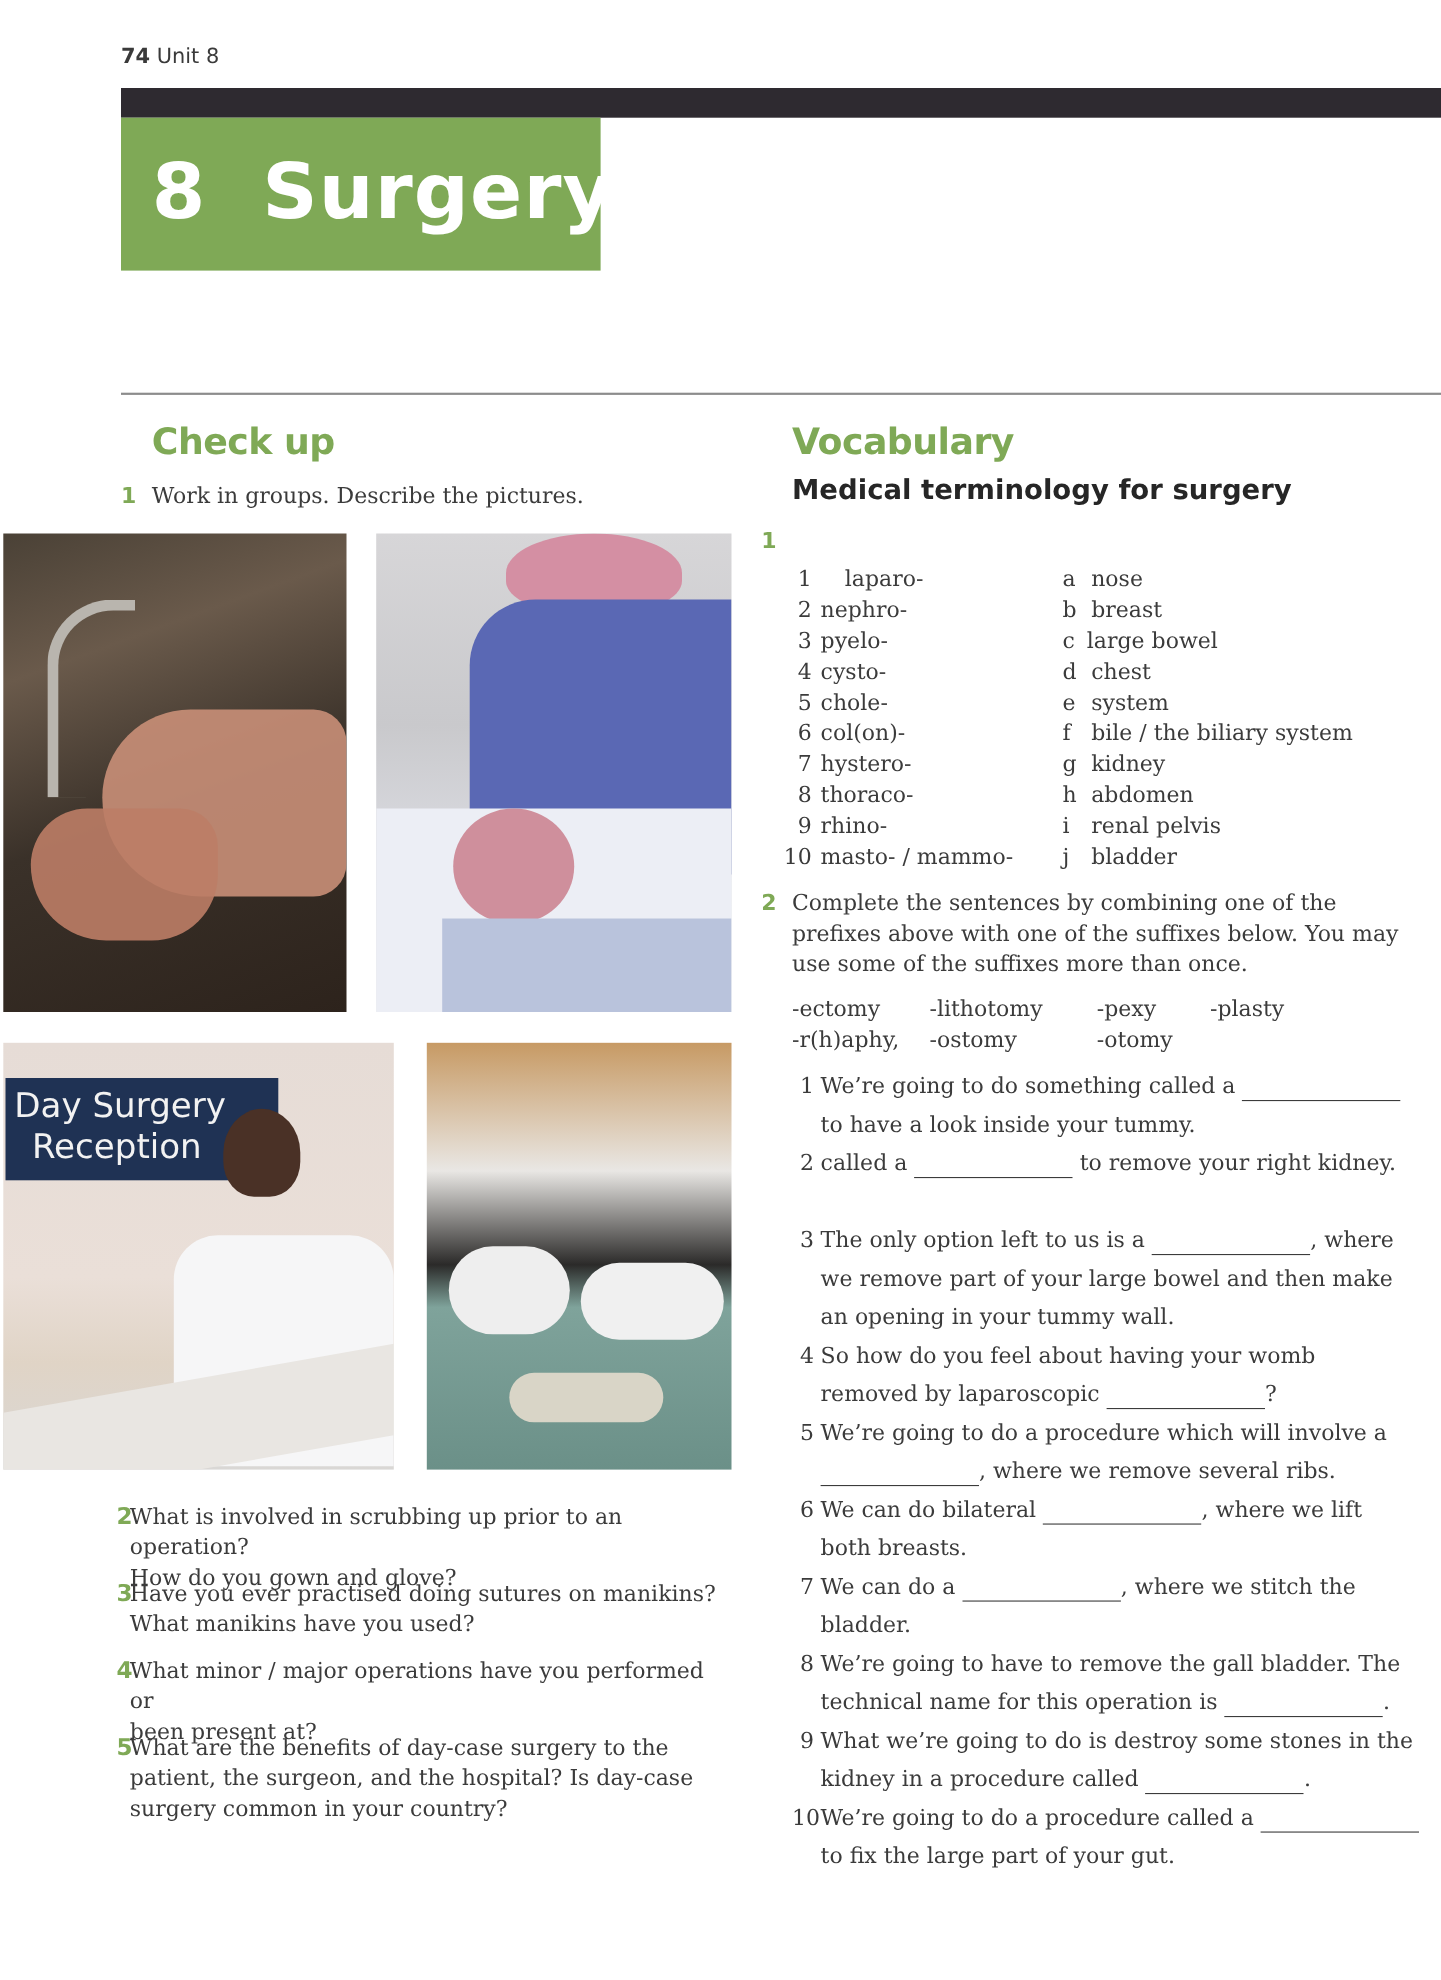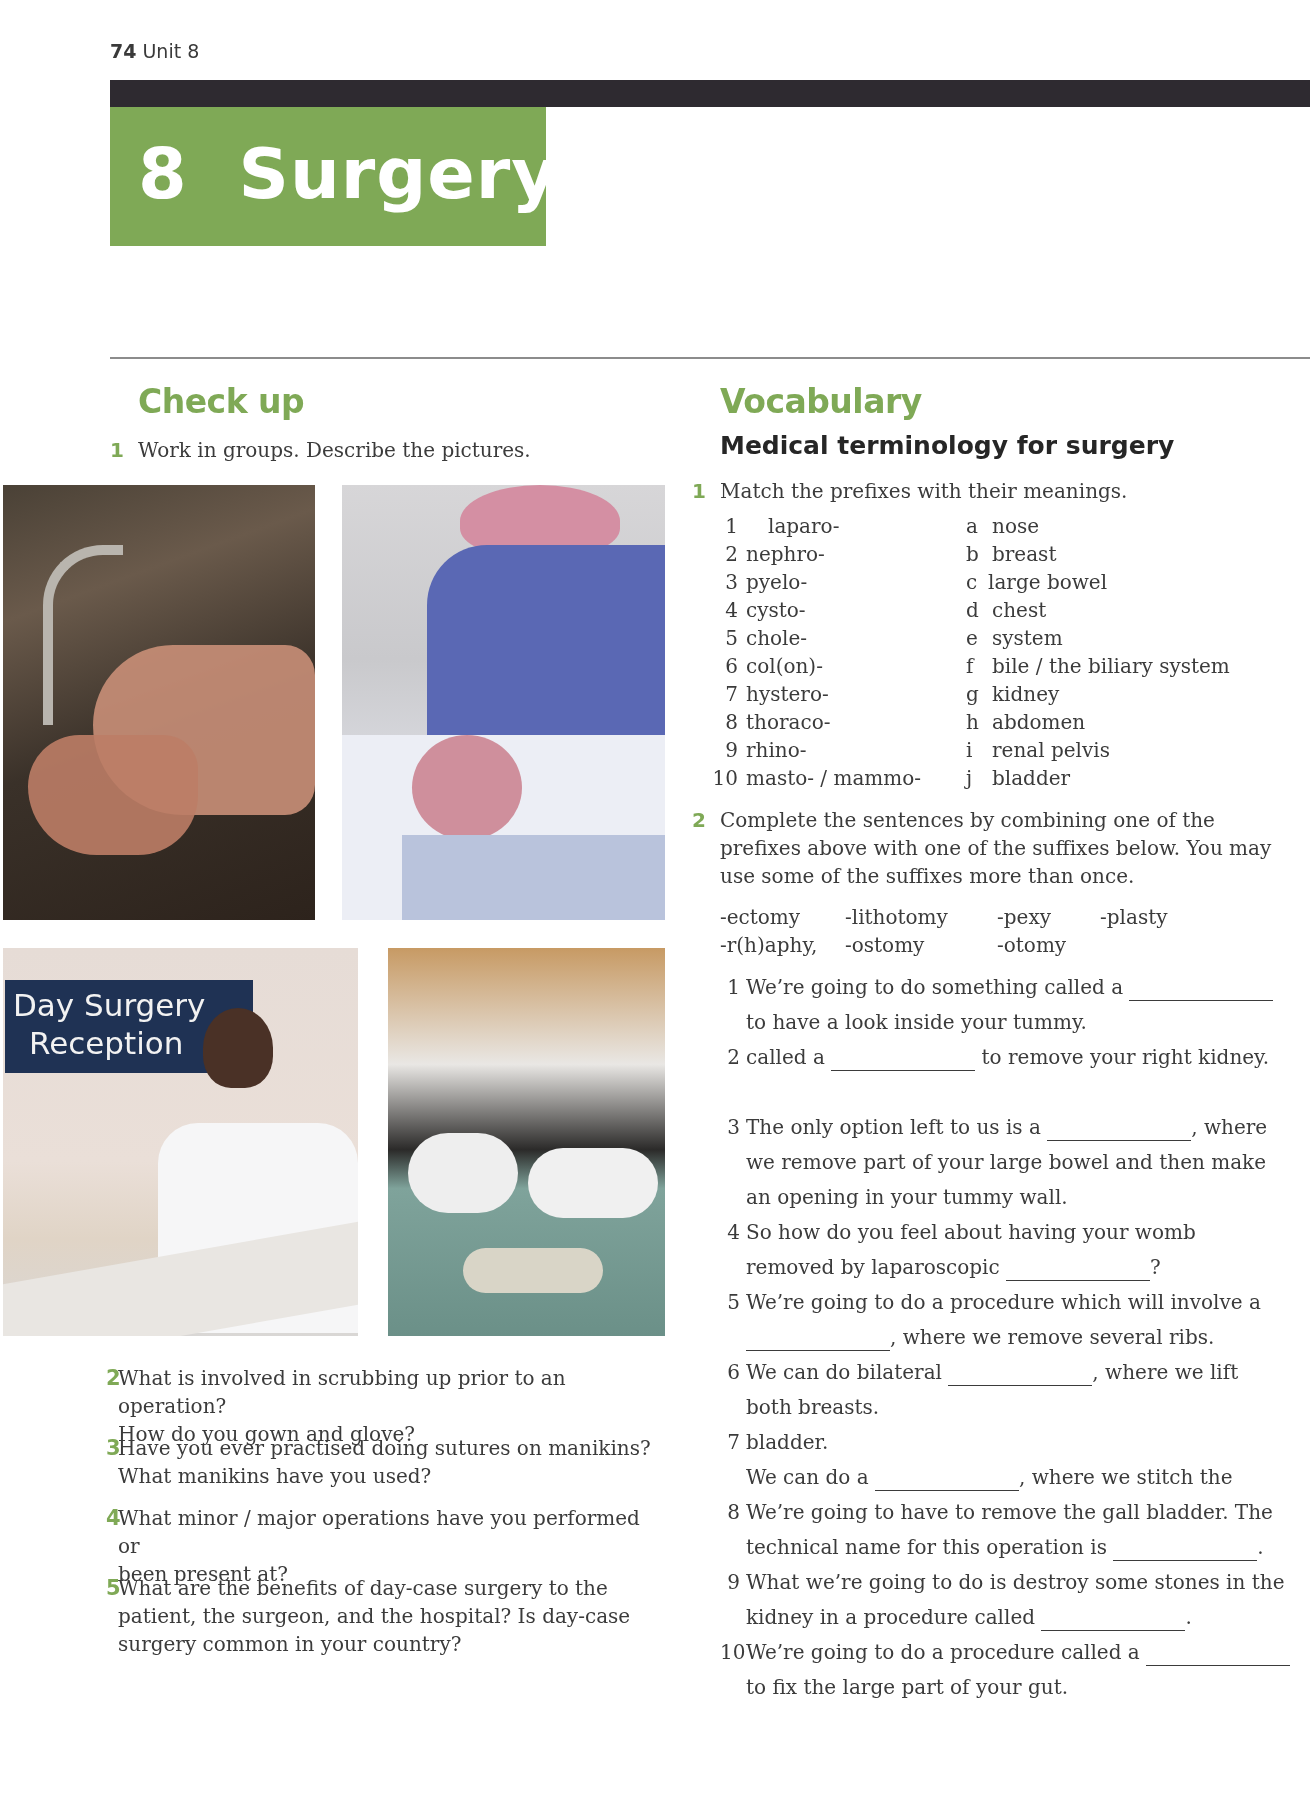--- a/index.html
+++ b/index.html
@@ -124,21 +124,20 @@
   <span class="t">What are the benefits of day-case surgery to the</span>
   <span class="t">patient, the surgeon, and the hospital? Is day-case</span>
   <span class="t">surgery common in your country?</span>
 </div>
 
 <div class="abs sec-head sans" style="left:720px; top:382px;">Vocabulary</div>
 <div class="abs sub-head sans" style="left:720px; top:431px;">Medical terminology for surgery</div>
 
 <div class="abs instr" style="left:692px; top:477px; width:600px;">
   <span class="num-green">1</span>
-  <span style="position:absolute; left:28px;">Match the prefixes with their meanings.</span>
 </div>
 
 <div class="abs" style="left:712px; top:512px; width:600px;">
   <div class="match-row" style="position:relative;">
     <span style="left:0; width:26px; text-align:right;">1</span>
     <span style="left:34px;margin-left:22px;">laparo-</span>
     <span style="left:254px;">a</span>
     <span style="left:280px;">nose</span>
   </div>
   <div class="match-row" style="position:relative;">
@@ -239,22 +238,22 @@
   <span class="t">We’re going to do a procedure which will involve a</span>
   <span class="t"><input class="blank" style="width: 140px; border-top: none; border-right: none; border-left: none; border-image: initial; border-bottom: 1.5px solid rgb(59, 59, 59); background: transparent;"><span>, where we remove several ribs.</span></span>
 </div>
 <div class="abs sent" style="top:1355px;">
   <span class="n">6</span>
   <span class="t"><span>We can do bilateral </span><input class="blank" style="width: 140px; border-top: none; border-right: none; border-left: none; border-image: initial; border-bottom: 1.5px solid rgb(59, 59, 59); background: transparent;"><span>, where we lift</span></span>
   <span class="t">both breasts.</span>
 </div>
 <div class="abs sent" style="top:1425px;">
   <span class="n">7</span>
+  <span class="t"><span>We can do a </span><input class="blank" style="width: 140px; border-top: none; border-right: none; border-left: none; border-image: initial; border-bottom: 1.5px solid rgb(59, 59, 59); background: transparent;"><span>, where we stitch the</span></span>
   <span class="t">bladder.</span>
-  <span class="t"><span>We can do a </span><input class="blank" style="width: 140px; border-top: none; border-right: none; border-left: none; border-image: initial; border-bottom: 1.5px solid rgb(59, 59, 59); background: transparent;"><span>, where we stitch the</span></span>
 </div>
 <div class="abs sent" style="top:1495px;">
   <span class="n">8</span>
   <span class="t">We’re going to have to remove the gall bladder. The</span>
   <span class="t"><span>technical name for this operation is </span><input class="blank" style="width: 140px; border-top: none; border-right: none; border-left: none; border-image: initial; border-bottom: 1.5px solid rgb(59, 59, 59); background: transparent;"><span>.</span></span>
 </div>
 <div class="abs sent" style="top:1565px;">
   <span class="n">9</span>
   <span class="t">What we’re going to do is destroy some stones in the</span>
   <span class="t"><span>kidney in a procedure called </span><input class="blank" style="width: 140px; border-top: none; border-right: none; border-left: none; border-image: initial; border-bottom: 1.5px solid rgb(59, 59, 59); background: transparent;"><span>.</span></span>

